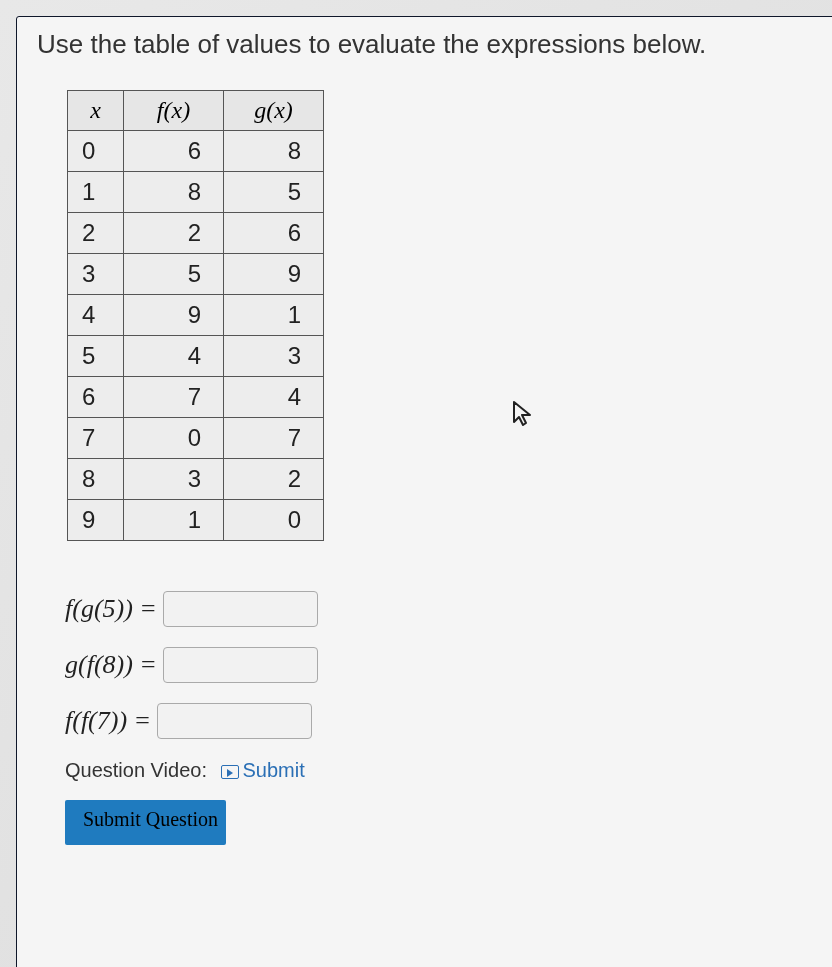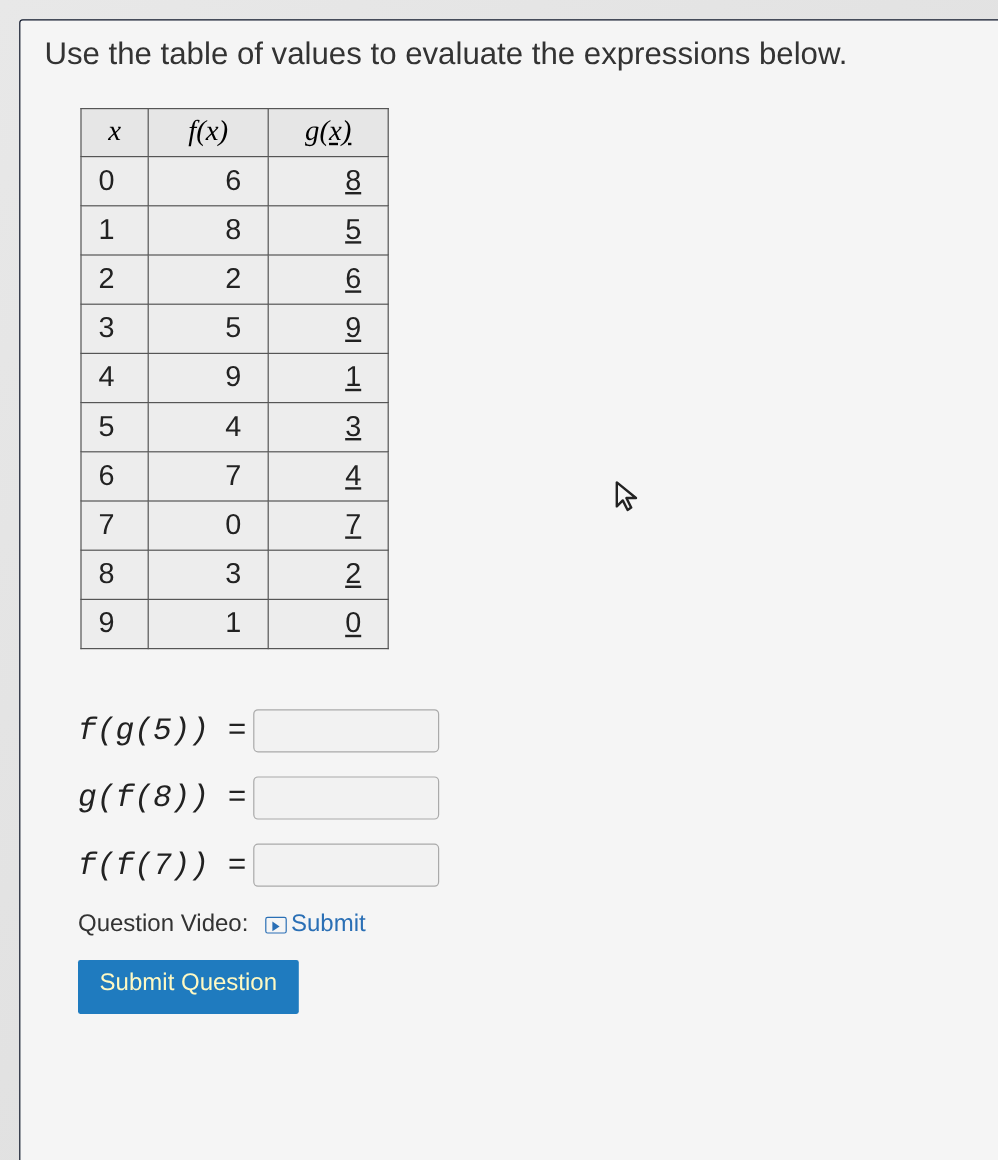--- a/index.html
+++ b/index.html
@@ -48,34 +48,34 @@
     font-style: italic;
     font-family: 'Times New Roman', serif;
   }
   table.data td {
     font-family: Arial, sans-serif;
     color: #222;
     background: #ededed;
   }
   .col-x { width: 56px; }
   .col-f { width: 100px; }
-  .col-g { width: 100px; text-decoration: underline; }
+  .col-g { width: 100px; }
   table.data td.col-f, table.data td.col-g { text-align: right; padding-right: 22px; }
   table.data td.col-x  { text-align: left; padding-left: 14px; }
 
   .expressions {
     margin-left: 28px;
   }
   .expr-row {
     margin-bottom: 20px;
     display: flex;
     align-items: center;
   }
   .expr-label {
-    font-family: Liberation Mono, monospace;
+    font-family: Liberation Serif, serif;
     font-style: italic;
     font-size: 26px;
     color: #222;
     margin-right: 6px;
   }
   .answer-input {
     width: 155px;
     height: 36px;
     border: 1px solid #aaa;
     border-radius: 4px;
@@ -108,27 +108,28 @@
     position:absolute;
     left:5px; top:3px;
     border-left:6px solid #2a6fb5;
     border-top:4px solid transparent;
     border-bottom:4px solid transparent;
   }
   .submit-btn {
     margin-left: 28px;
     margin-top: 18px;
     background: #1f7bbf;
-    color: #fef9c3;
+    color: #000000;
     border: none;
     font-size: 20px;
-    padding: 8px 18px 14px 18px;
+    padding: 8px 8px 14px 18px;
     border-radius: 2px;
     cursor: pointer;
     position: relative;
+    font-family: Liberation Serif, serif;
   }
   .cursor-arrow {
     position: absolute;
     left: 512px;
     top: 400px;
     pointer-events: none;
   }
 </style>
 </head>
 <body>

